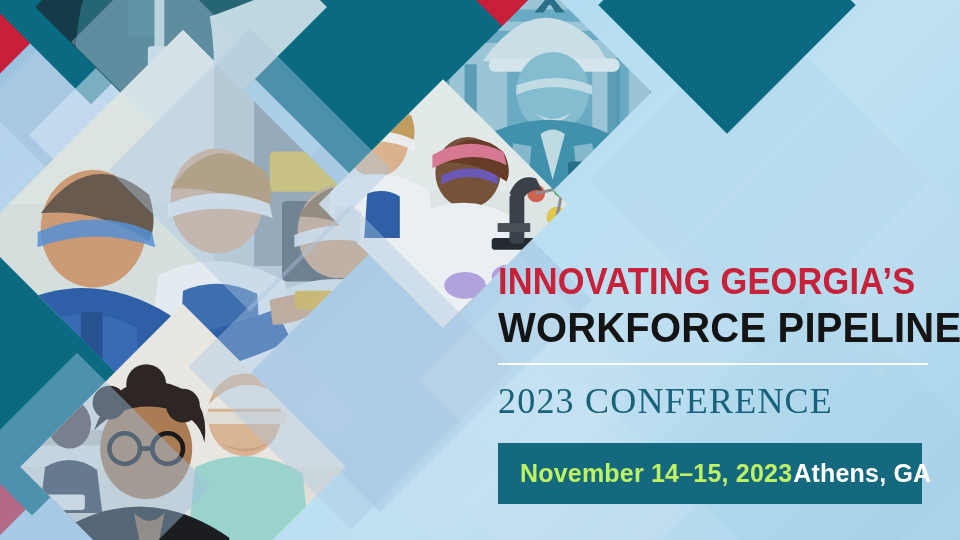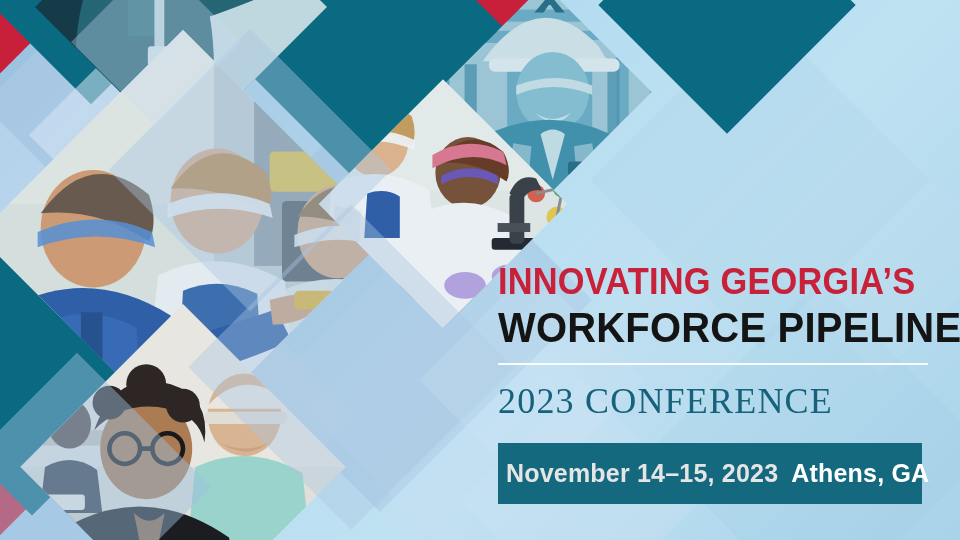--- a/index.html
+++ b/index.html
@@ -100,33 +100,33 @@
     position: absolute;
     left: 498px;
     top: 443px;
     width: 424px;
     height: 61px;
     background: #14697e;
     display: flex;
     align-items: center;
   }
   .datebar .dtext {
-    color: #e5e5e5;
+    color: #bef264;
     font-size: 25px;
     font-weight: 700;
     letter-spacing: .2px;
-    padding-left: 8px;
+    padding-left: 22px;
     white-space: nowrap;
   }
   .datebar .dloc {
     color: #ffffff;
     font-size: 25px;
     font-weight: 700;
     letter-spacing: .2px;
-    padding-left: 13px;
+    padding-left: 1px;
     white-space: nowrap;
   }
 </style>
 </head>
 <body>
 
 <div id="poster">
 
   <div class="mosaic">
 

